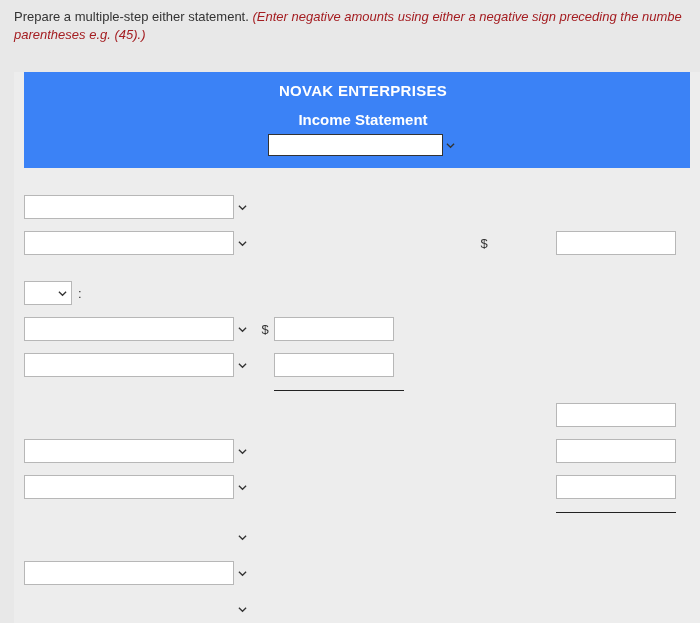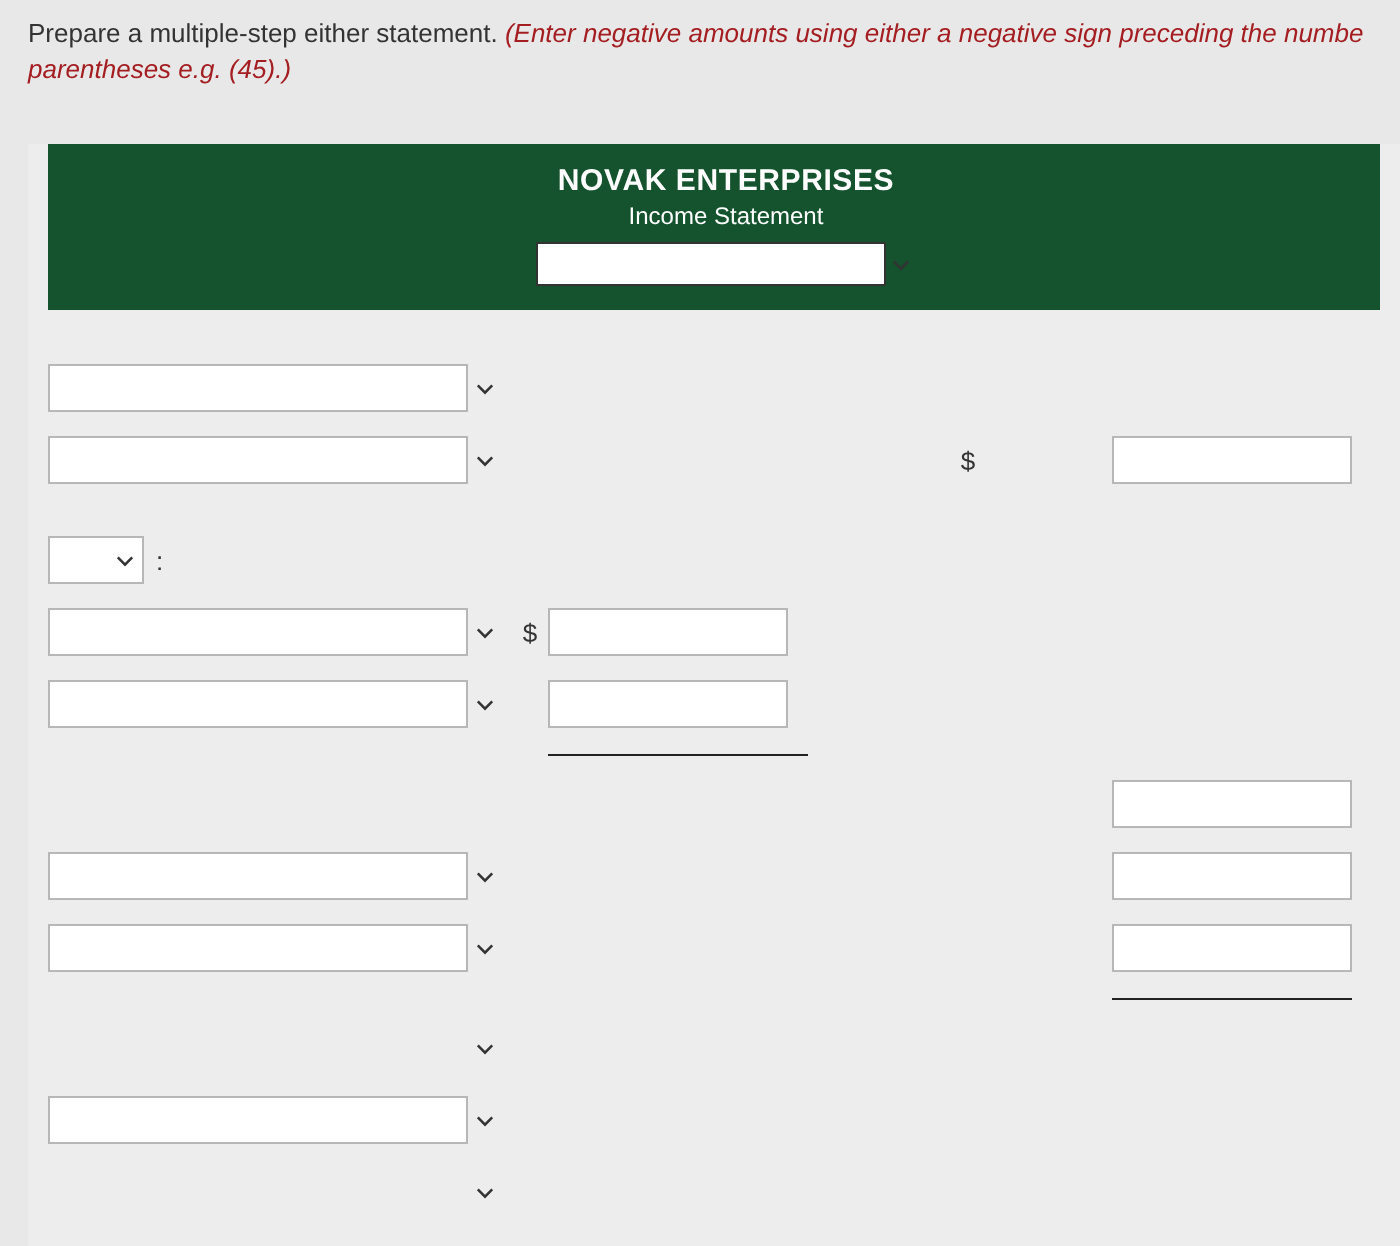--- a/index.html
+++ b/index.html
@@ -19,34 +19,34 @@
   }
   .instruction .hint {
     color: #a41d21;
     font-style: italic;
   }
   .book {
     background: #ededed;
     padding: 0 10px 20px 10px;
   }
   .banner {
-    background: #14532d;
+    background: #3b82f6;
     padding: 10px 0 12px 12px;
     text-align: center;
     color: #fff;
   }
   .banner .title {
     font-weight: 700;
     font-size: 15px;
     letter-spacing: 0.3px;
   }
   .banner .subtitle {
-    font-weight: 400;
-    font-size: 12px;
-    margin-top: 2px;
+    font-weight: 700;
+    font-size: 15px;
+    margin-top: 12px;
   }
   .banner .period-wrap {
     margin-top: 6px;
     display: inline-flex;
     align-items: center;
   }
   .period-input {
     width: 175px;
     height: 22px;
     border: 1px solid #333;

